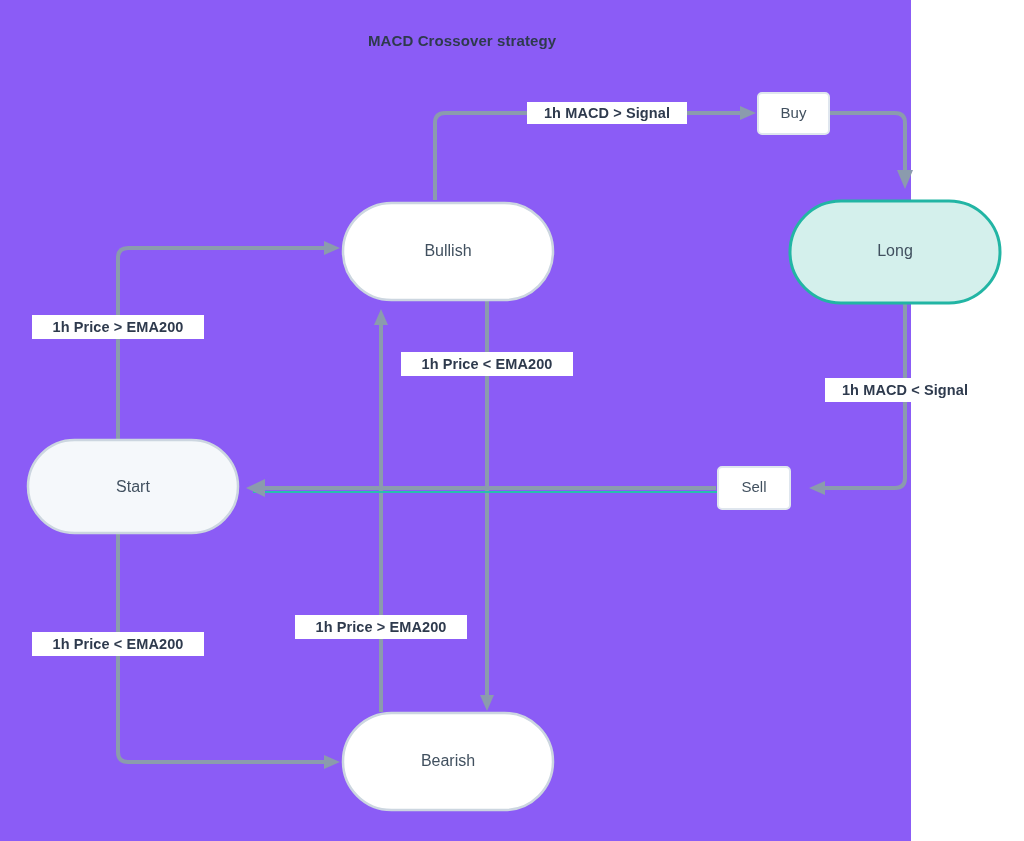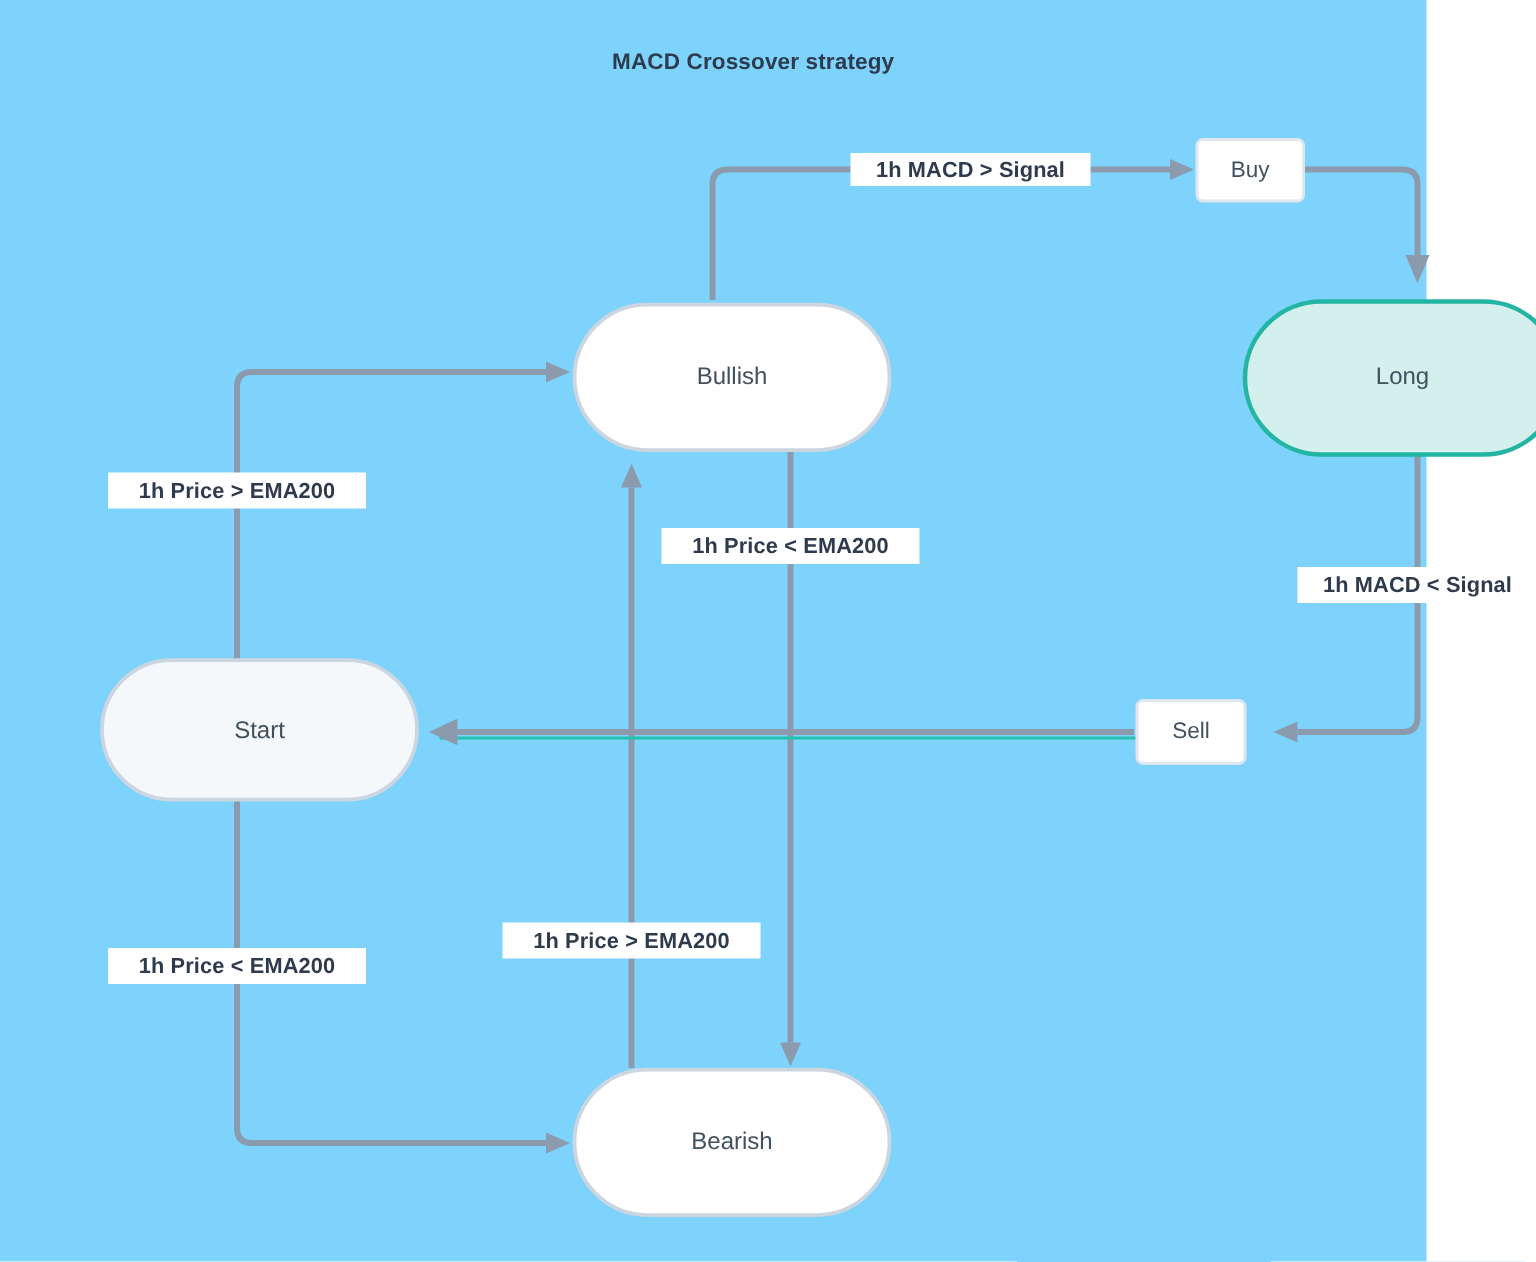--- a/index.html
+++ b/index.html
@@ -11,22 +11,21 @@
   body {
     width: 1024px;
     height: 841px;
     font-family: "Liberation Sans", sans-serif;
     overflow: hidden;
   }
   #diagram-root {
     position: relative;
     width: 911px;
     height: 841px;
-    background: #7dd3fc;
-    padding-left: 40px;
+    background: #8b5cf6;
   }
   svg.flow {
     display: block;
     width: 1024px;
     height: 841px;
   }
   .chart-title {
     font-family: "Liberation Sans", sans-serif;
     font-size: 15px;
     font-weight: bold;

